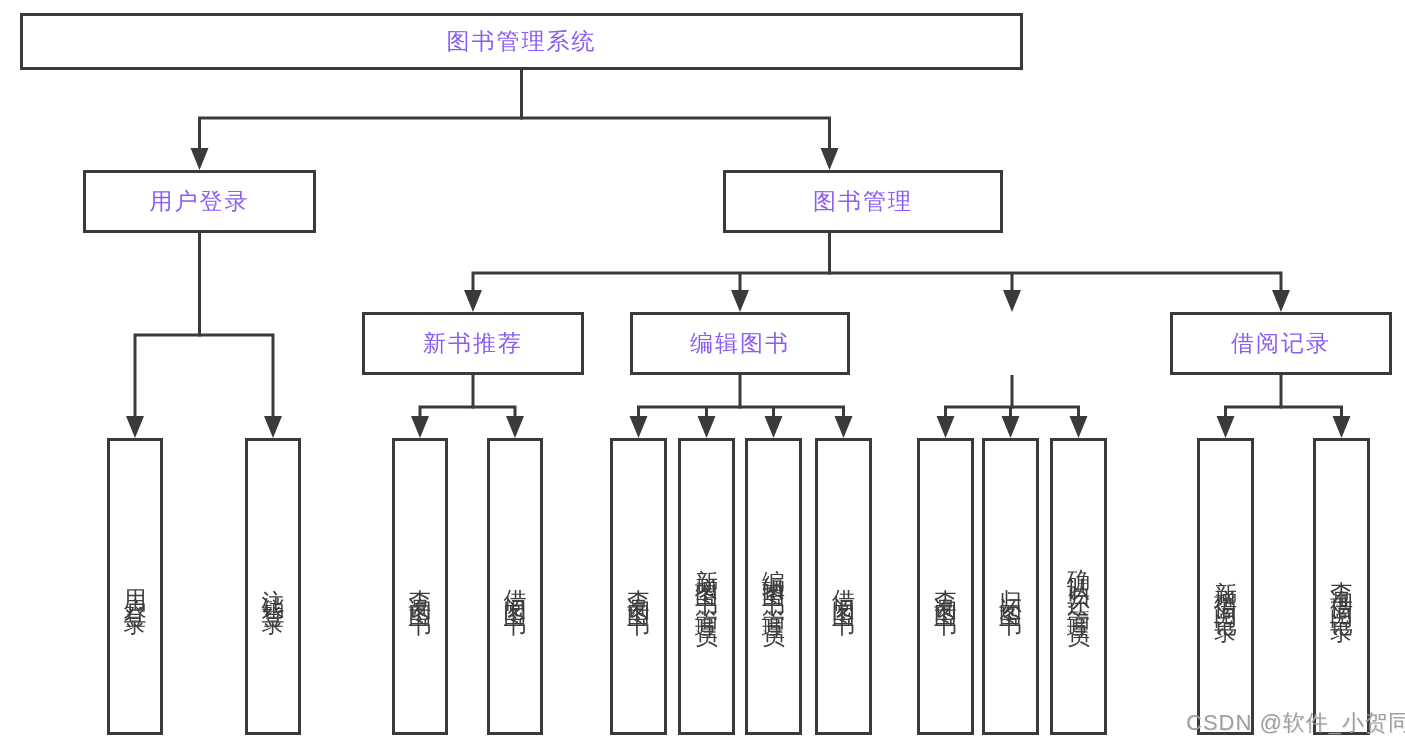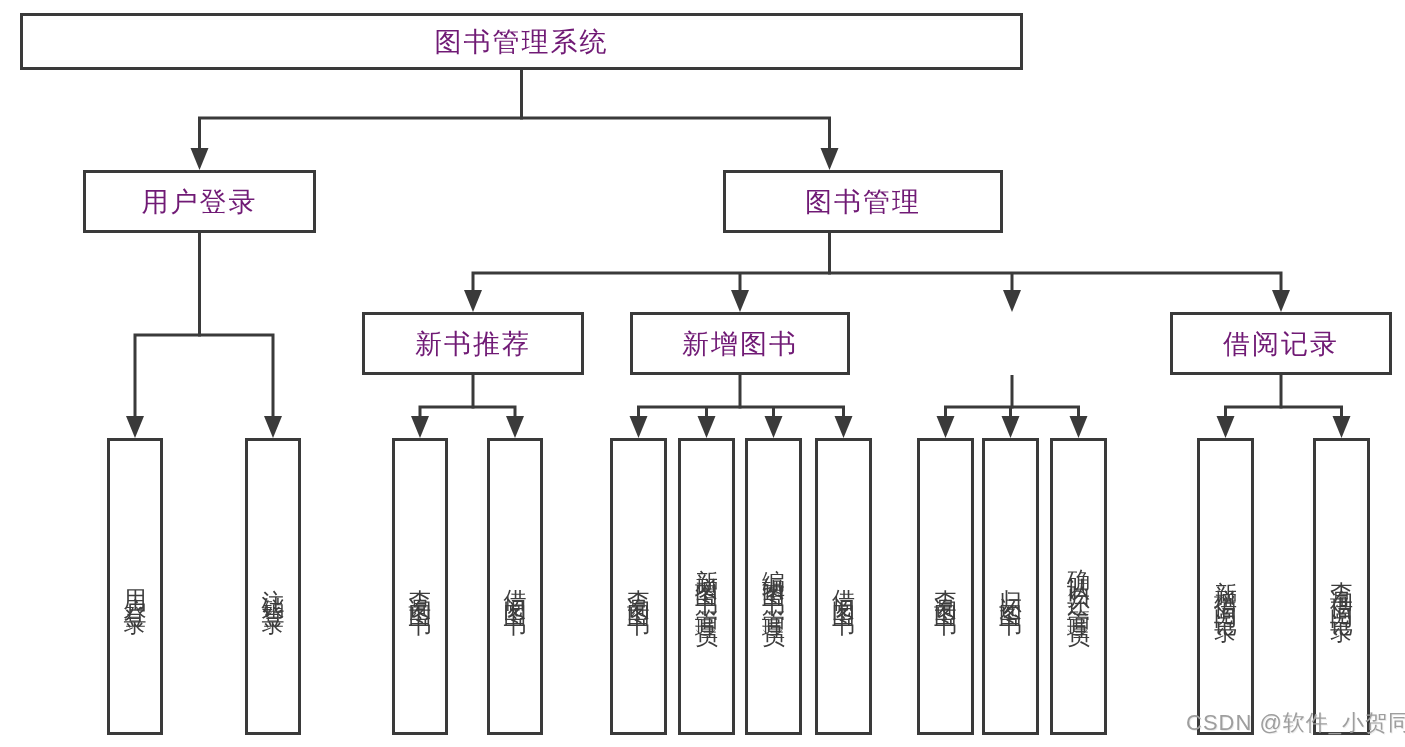--- a/index.html
+++ b/index.html
@@ -24,23 +24,23 @@
     pointer-events: none;
   }
   .hbox {
     position: absolute;
     box-sizing: border-box;
     border: 3px solid #3a3a3a;
     background: #ffffff;
     display: flex;
     align-items: center;
     justify-content: center;
-    font-size: 27px;
+    font-size: 23px;
     letter-spacing: 2px;
-    color: #701a75;
+    color: #8b5cf6;
     white-space: nowrap;
   }
   .vbox {
     position: absolute;
     top: 438px;
     height: 297px;
     box-sizing: border-box;
     border: 3px solid #3a3a3a;
     background: #ffffff;
     display: flex;
@@ -133,21 +133,21 @@
     <span>用户登录</span>
   </div>
   <div class="hbox" style="left:723px; top:170px; width:280px; height:63px;">
     <span>图书管理</span>
   </div>
 
   <div class="hbox" style="left:362px; top:312px; width:222px; height:63px;">
     <span>新书推荐</span>
   </div>
   <div class="hbox" style="left:630px; top:312px; width:220px; height:63px;">
-    <span>新增图书</span>
+    <span>编辑图书</span>
   </div>
   <div class="hbox" style="left:1170px; top:312px; width:222px; height:63px;">
     <span>借阅记录</span>
   </div>
 
   <div class="vbox" style="left:107px; width:56px;">
     <span class="vtext">用户登录</span>
   </div>
   <div class="vbox" style="left:245px; width:56px;">
     <span class="vtext">注销登录</span>

